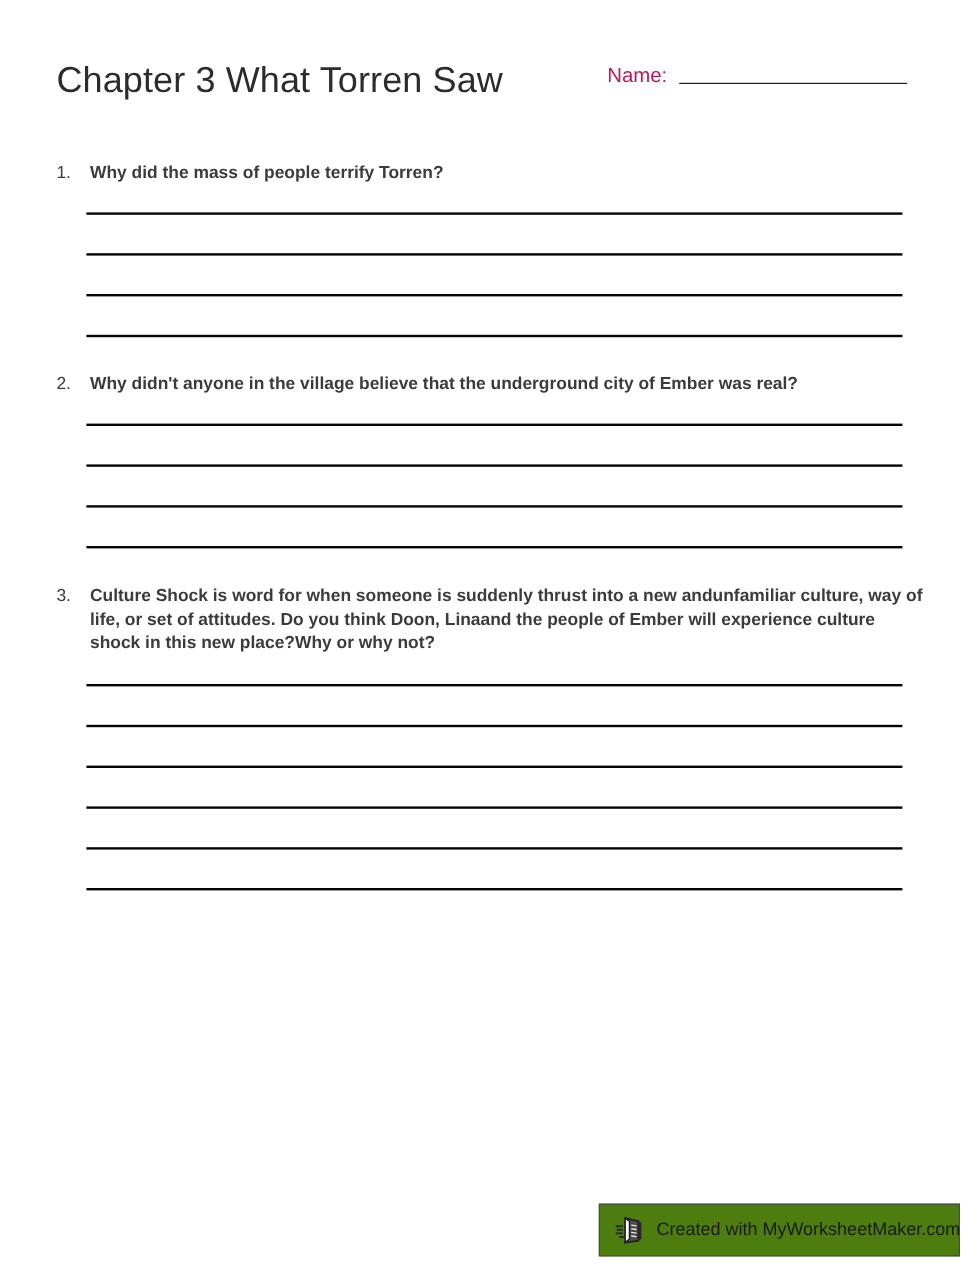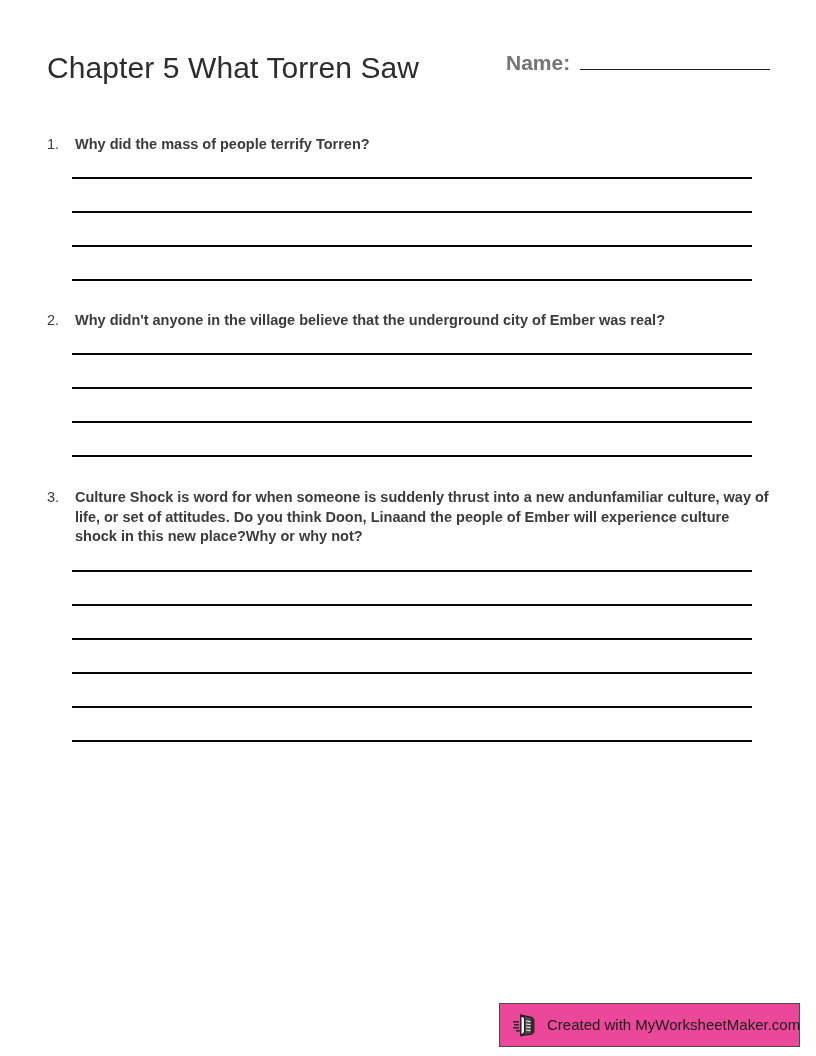--- a/index.html
+++ b/index.html
@@ -42,23 +42,23 @@
   }
   .name-block {
     position: absolute;
     left: 506px;
     top: 53px;
     display: flex;
     align-items: flex-end;
     gap: 10px;
   }
   .name-label {
-    font-size: 21px;
-    font-weight: 700;
-    color: #737373;
+    font-size: 17px;
+    font-weight: 400;
+    color: #be185d;
     line-height: 20px;
     white-space: nowrap;
   }
   .name-rule {
     width: 190px;
     height: 0;
     border-bottom: 1.4px solid #1d1d1d;
     margin-bottom: 3px;
   }
 
@@ -106,21 +106,21 @@
   .line-gap-3 { height: 32px; }
 
   
   .footer-badge {
     position: absolute;
     left: 499px;
     top: 1003px;
     width: 301px;
     height: 44px;
     border: 1.6px solid #4a4a4a;
-    background: #ec4899;
+    background: #4d7c0f;
     display: flex;
     align-items: center;
     box-sizing: border-box;
     padding-left: 13px;
   }
   .badge-logo {
     width: 26px;
     height: 26px;
     flex: 0 0 26px;
     margin-right: 8px;
@@ -133,21 +133,21 @@
     line-height: 18px;
     white-space: nowrap;
   }
 </style>
 </head>
 <body>
 
 <div class="page">
 
   <div class="header">
-    <div class="worksheet-title">Chapter 5 What Torren Saw</div>
+    <div class="worksheet-title">Chapter 3 What Torren Saw</div>
 
     <div class="name-block">
       <span class="name-label">Name:</span>
       <span class="name-rule"></span>
     </div>
   </div>
 
   <div class="questions">
 
     <div class="question" style="top:135px;">

